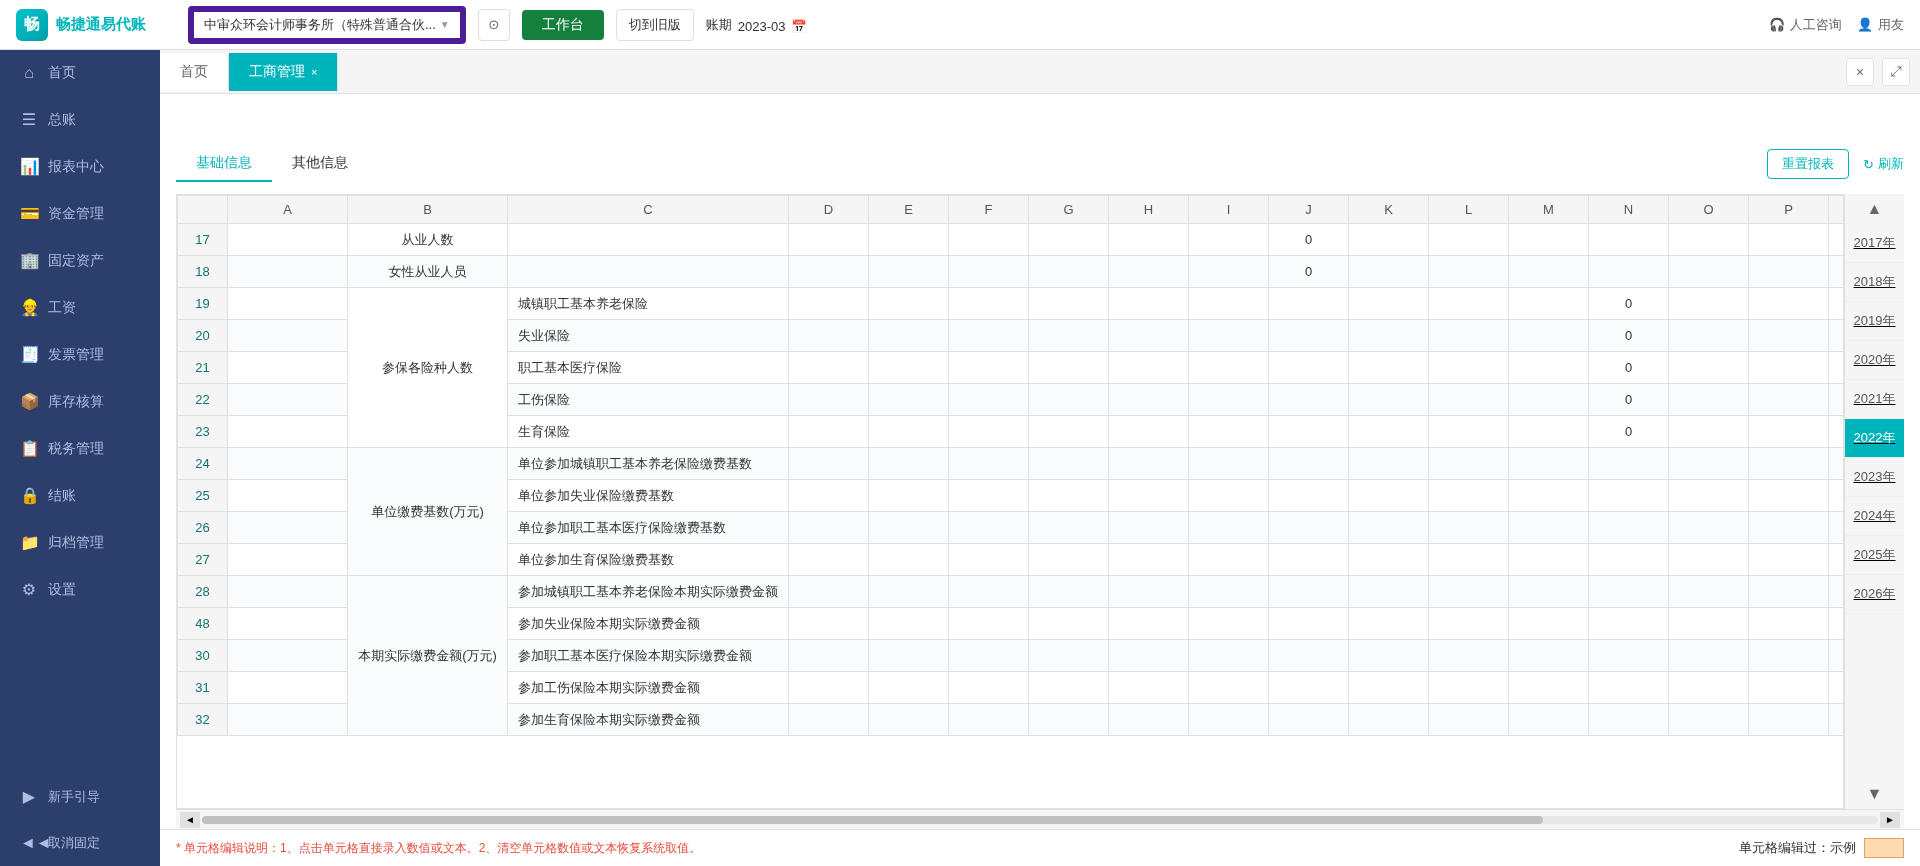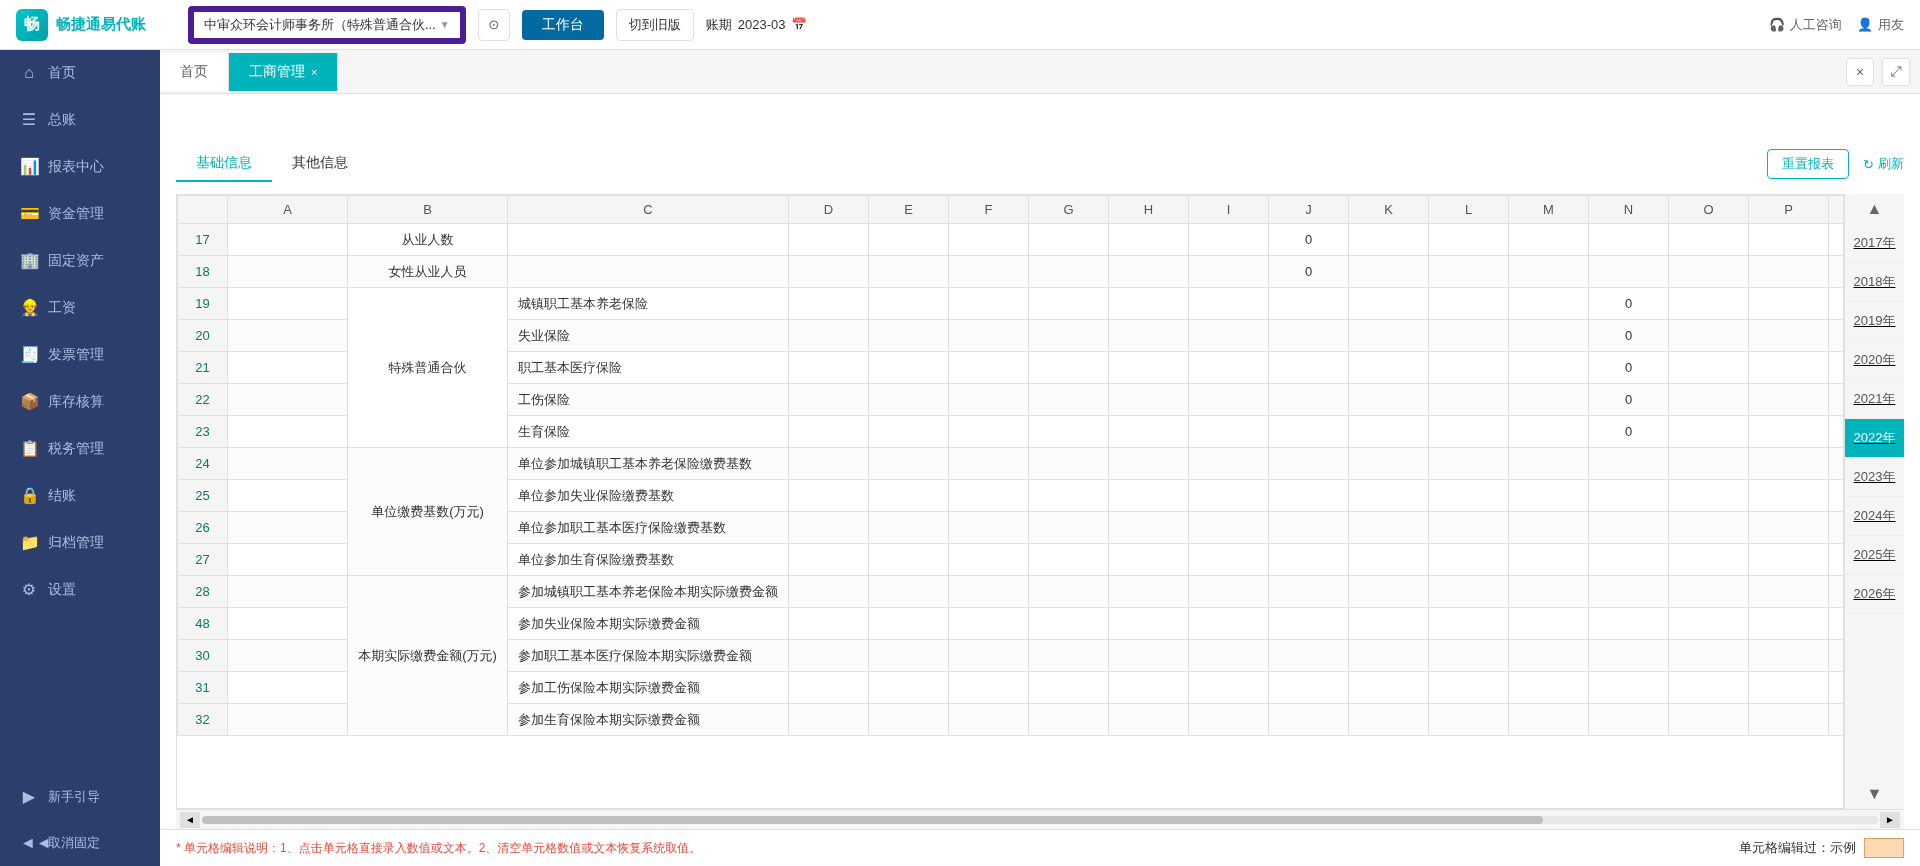--- a/index.html
+++ b/index.html
@@ -10,23 +10,23 @@
       display: flex; align-items: center; height: 50px;
       background: #fff; border-bottom: 1px solid #e0e0e0;
       padding: 0 16px; gap: 12px;
     }
     .logo-area { display: flex; align-items: center; gap: 8px; min-width: 160px; }
     .logo-icon { width: 32px; height: 32px; background: linear-gradient(135deg, #00c4cc, #00a0a8); border-radius: 6px; display: flex; align-items: center; justify-content: center; color: #fff; font-size: 16px; font-weight: bold; }
     .logo-text { color: #00b4bc; font-size: 15px; font-weight: bold; }
     .company-selector { display: flex; align-items: center; gap: 4px; border: 6px solid #4c1d95; border-radius: 4px; padding: 4px 10px; cursor: pointer; font-size: 13px; color: #333; background: #fff; min-width: 220px; }
     .company-selector .chevron { color: #999; font-size: 10px; }
     .copy-btn { width: 32px; height: 32px; border: 1px solid #e0e0e0; border-radius: 4px; background: #fff; cursor: pointer; display: flex; align-items: center; justify-content: center; color: #666; }
-    .workbench-btn { background: #0369a1; color: #fff; border: none; border-radius: 4px; padding: 6px 20px; cursor: pointer; font-size: 14px; }
+    .workbench-btn { background: #15803d; color: #fff; border: none; border-radius: 4px; padding: 6px 20px; cursor: pointer; font-size: 14px; }
     .old-version-btn { border: 1px solid #e0e0e0; background: #fff; border-radius: 4px; padding: 6px 12px; cursor: pointer; font-size: 13px; color: #333; }
-    .period-area { display: flex; align-items: center; gap: 6px; color: #333; font-size: 13px; }
+    .period-area { display: flex; align-items: flex-end; gap: 6px; color: #333; font-size: 13px; }
     .spacer { flex: 1; }
     .header-right { display: flex; align-items: center; gap: 16px; }
     .user-service { display: flex; align-items: center; gap: 4px; color: #666; cursor: pointer; font-size: 13px; }
     .user-area { display: flex; align-items: center; gap: 4px; color: #666; cursor: pointer; }
 
     
     .main-layout { display: flex; height: calc(866px - 50px); }
 
     
     .sidebar { width: 160px; background: #2c3e6b; display: flex; flex-direction: column; color: #fff; flex-shrink: 0; }
@@ -288,21 +288,21 @@
                   <td class="data-cell"></td>
                   <td class="data-cell"></td>
                   <td class="data-cell"></td>
                   <td class="data-cell"></td>
                   <td class="data-cell"></td>
                   <td class="data-cell"></td>
                 </tr>
                 <tr>
                   <td class="row-num-cell">19</td>
                   <td class="data-cell"></td>
-                  <td class="data-cell merged" rowspan="5" style="text-align: center; vertical-align: middle;">特殊普通合伙</td>
+                  <td class="data-cell merged" rowspan="5" style="text-align: center; vertical-align: middle;">参保各险种人数</td>
                   <td class="data-cell">城镇职工基本养老保险</td>
                   <td class="data-cell"></td>
                   <td class="data-cell"></td>
                   <td class="data-cell"></td>
                   <td class="data-cell"></td>
                   <td class="data-cell"></td>
                   <td class="data-cell"></td>
                   <td class="data-cell"></td>
                   <td class="data-cell"></td>
                   <td class="data-cell"></td>

